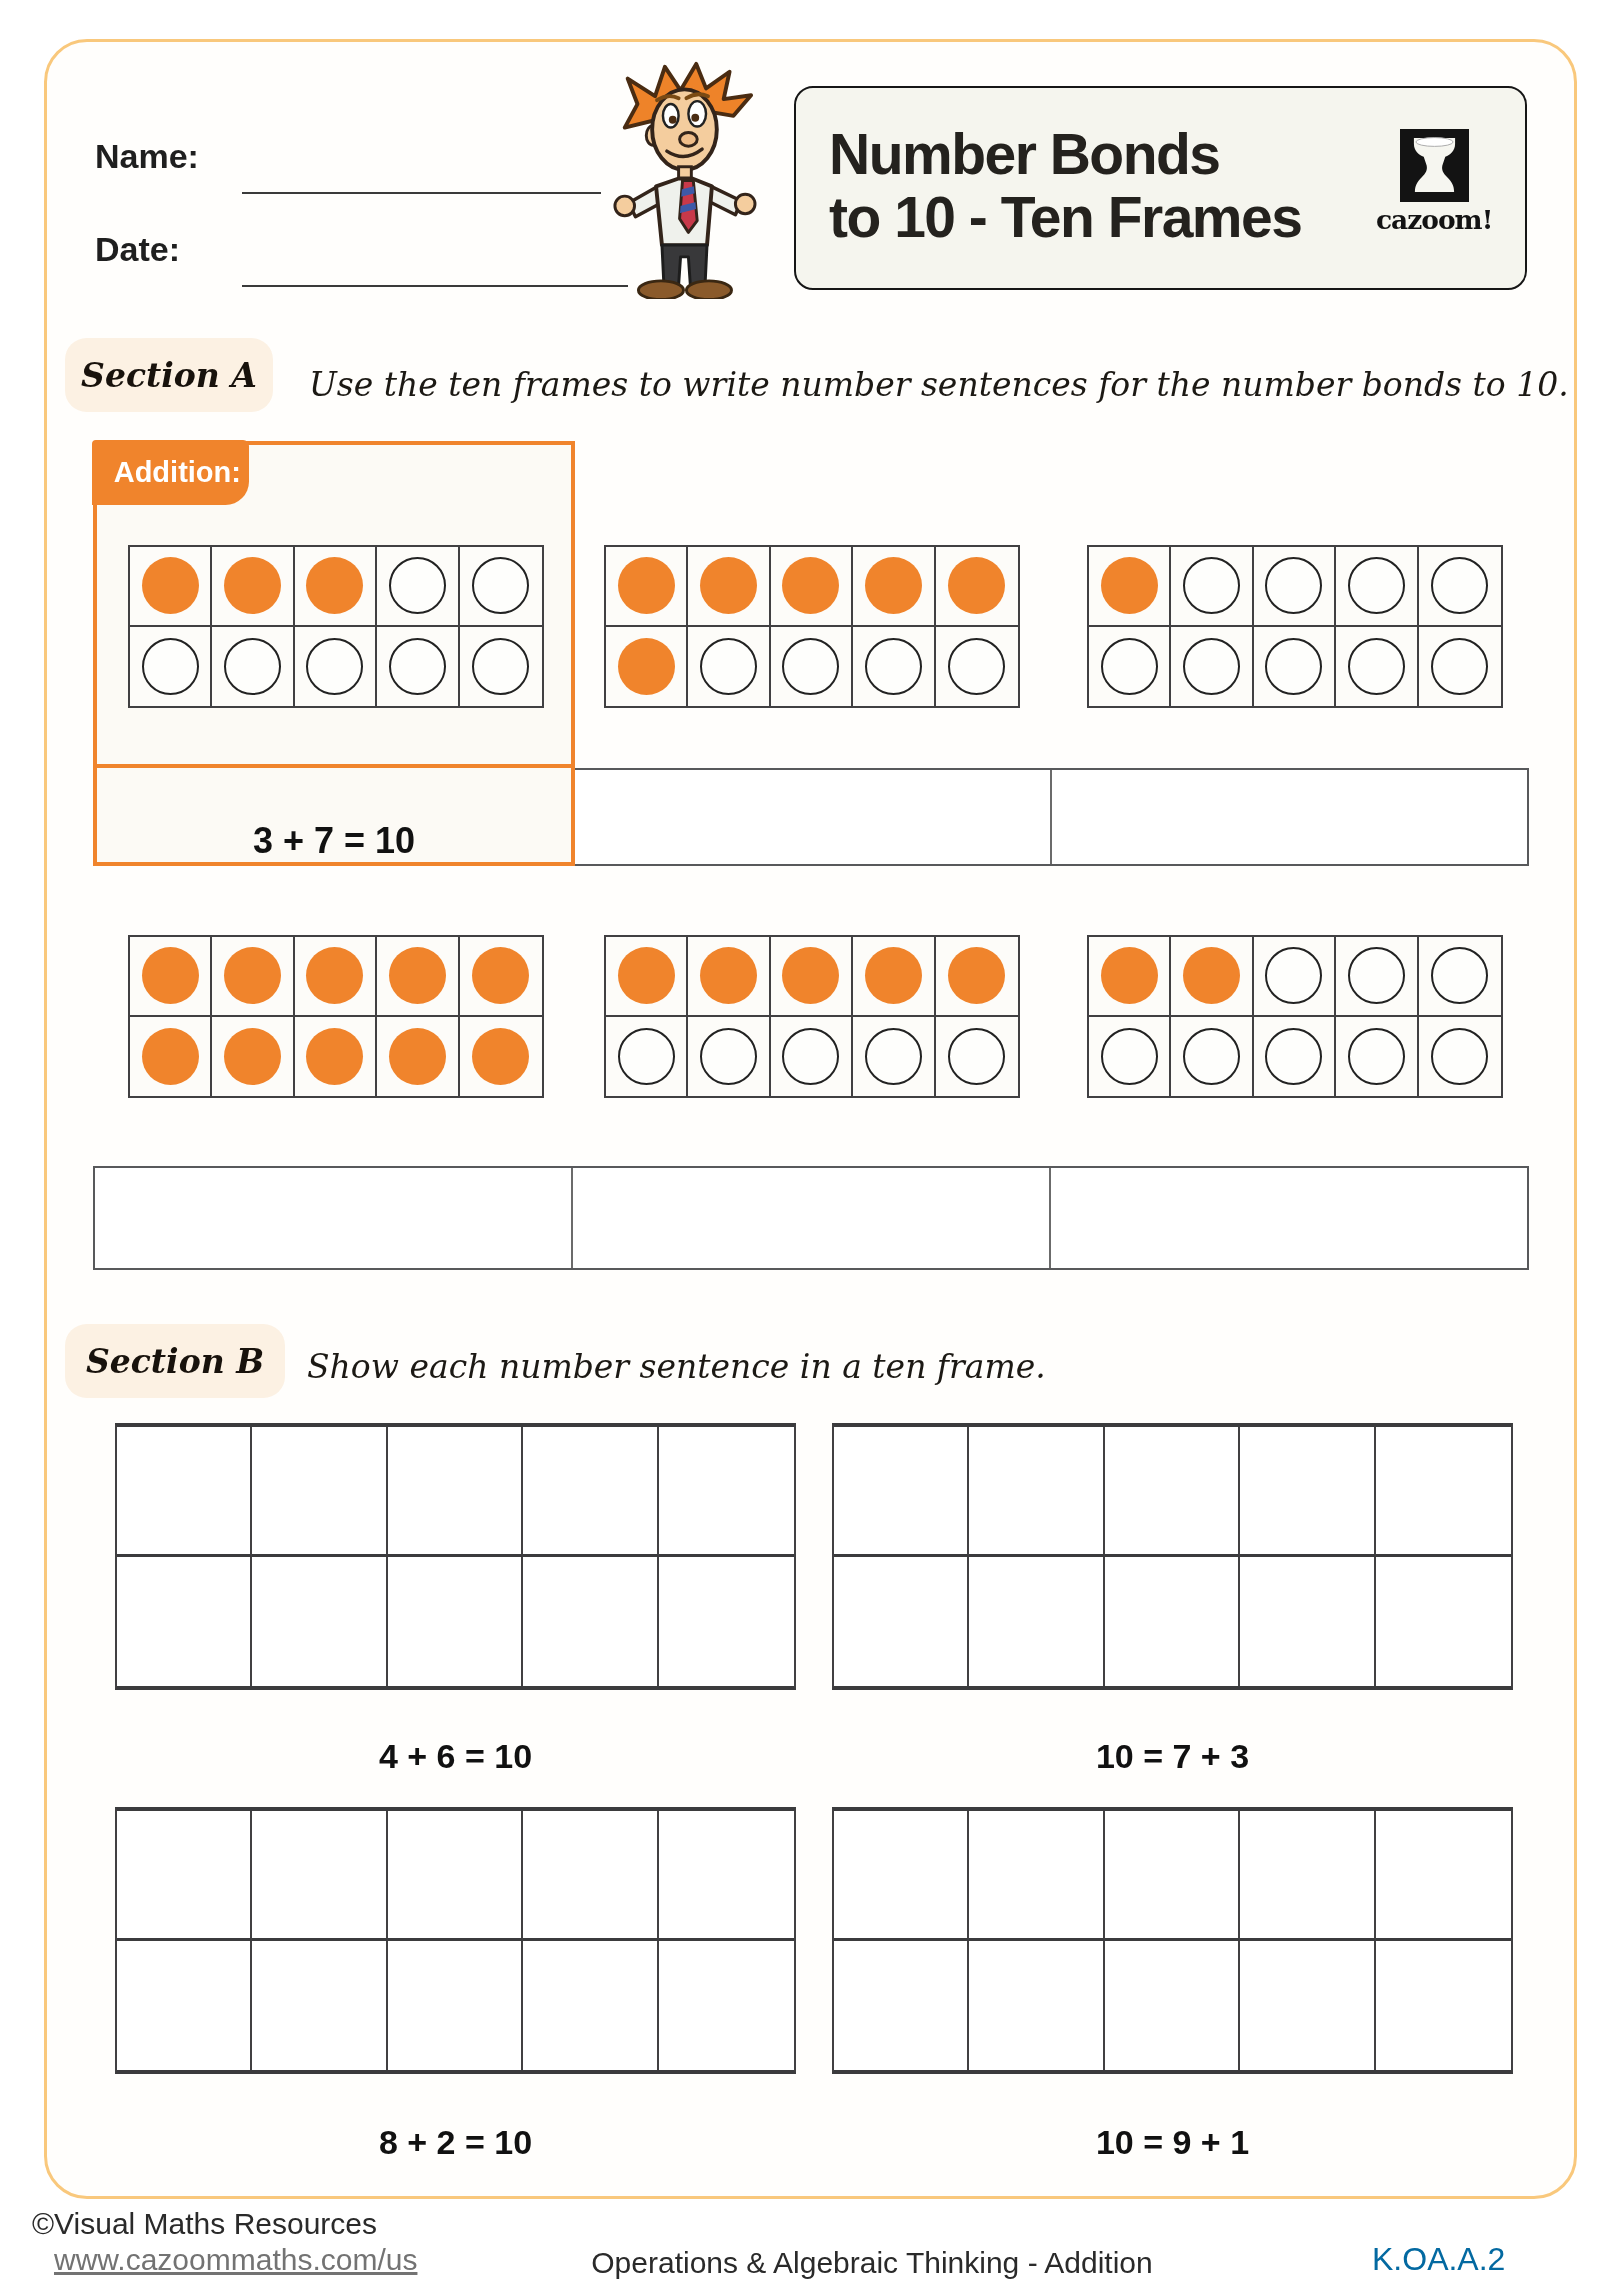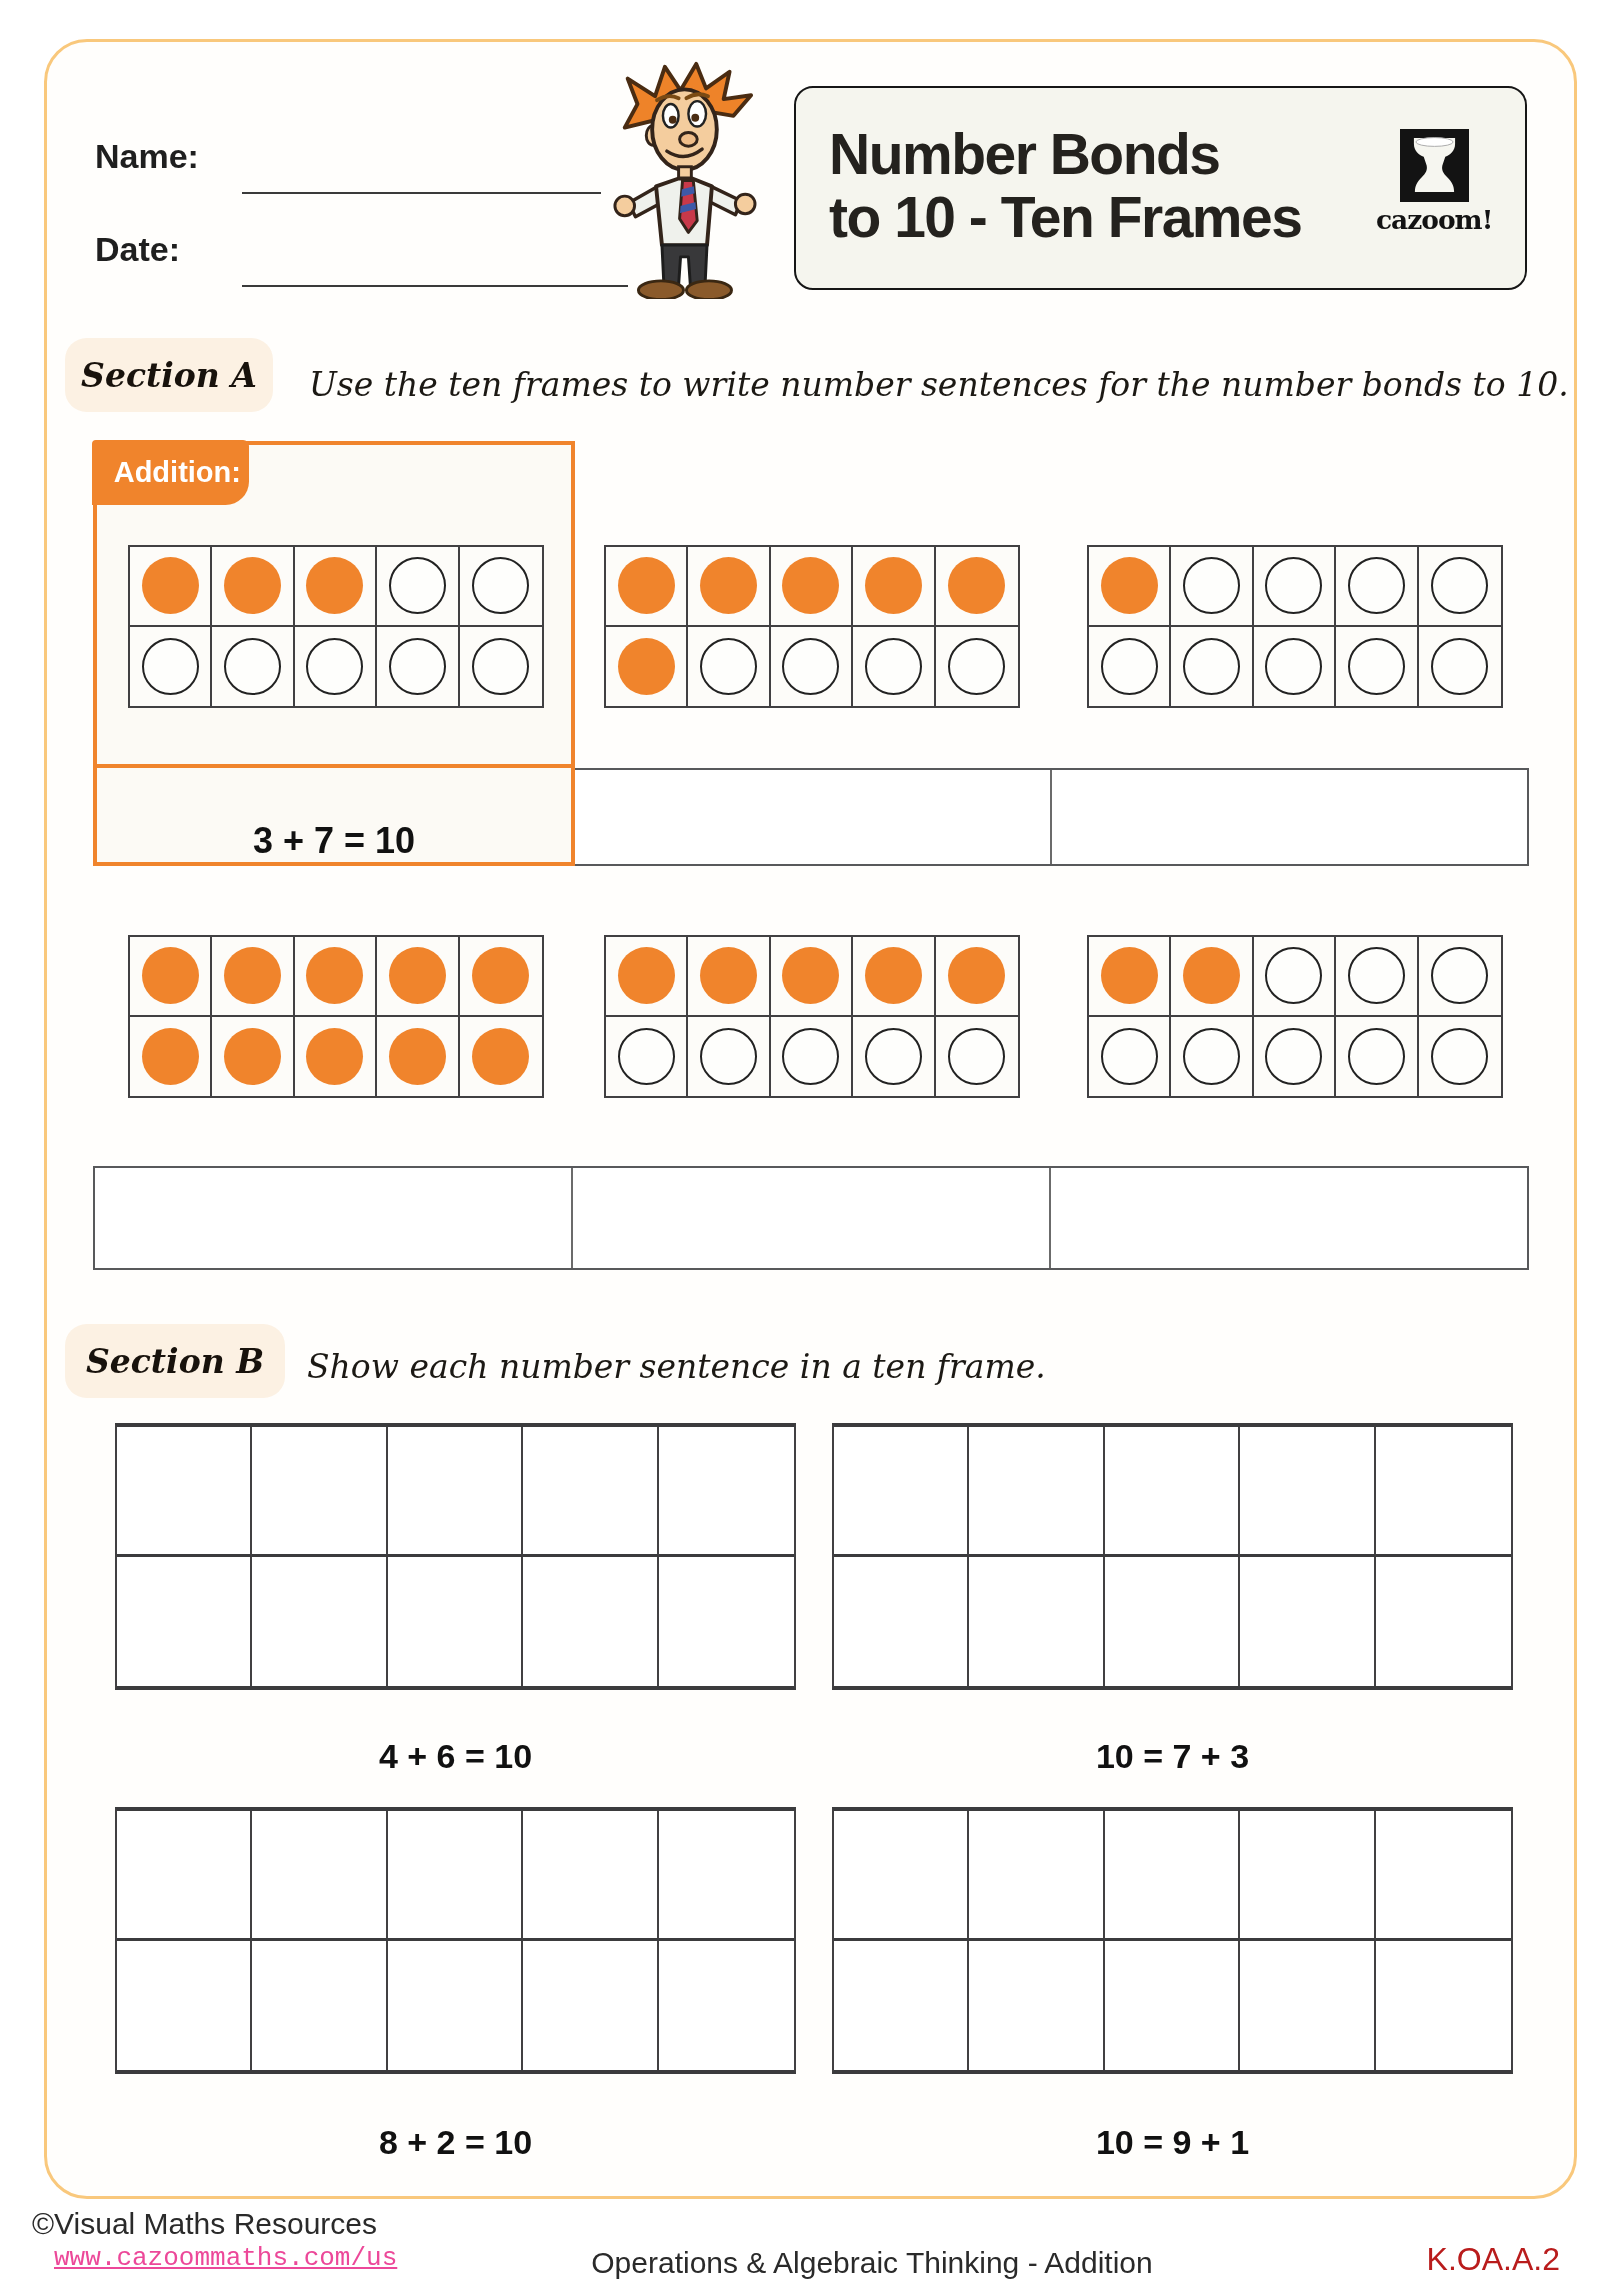--- a/index.html
+++ b/index.html
@@ -170,27 +170,26 @@
     width: 681px;
     text-align: center;
     font-weight: bold;
     font-size: 34px;
     color: #111111;
   }
   
   .footer-copyright { position: absolute; left: 32px; top: 2207px; font-size: 30px; color: #2A2A2A; }
   .footer-link {
     position: absolute; left: 54px; top: 2243px;
-    font-size: 26px; color: #ec4899;
+    font-size: 30px; color: #737373;
     text-decoration: underline;
     cursor: pointer;
-    font-family: Liberation Mono, monospace;
   }
   .footer-topic { position: absolute; left: 578px; top: 2246px; width: 588px; text-align: center; font-size: 30px; color: #2A2A2A; }
-  .footer-standard { position: absolute; left: 1372px; top: 2241px; width: 188px; text-align: right; font-size: 32px; color: #b91c1c; }
+  .footer-standard { position: absolute; left: 1372px; top: 2241px; width: 188px; font-size: 32px; color: #0369a1; }
   .mascot { position: absolute; left: 600px; top: 59px; }
 </style>
 </head>
 <body>
 
 <div class="sheet">
   <div class="page-frame"></div>
 
   <span class="field-label" style="left:95px; top:137px;">Name:</span>
   <span class="write-line" style="left:242px; top:165px; width:359px;"></span>

